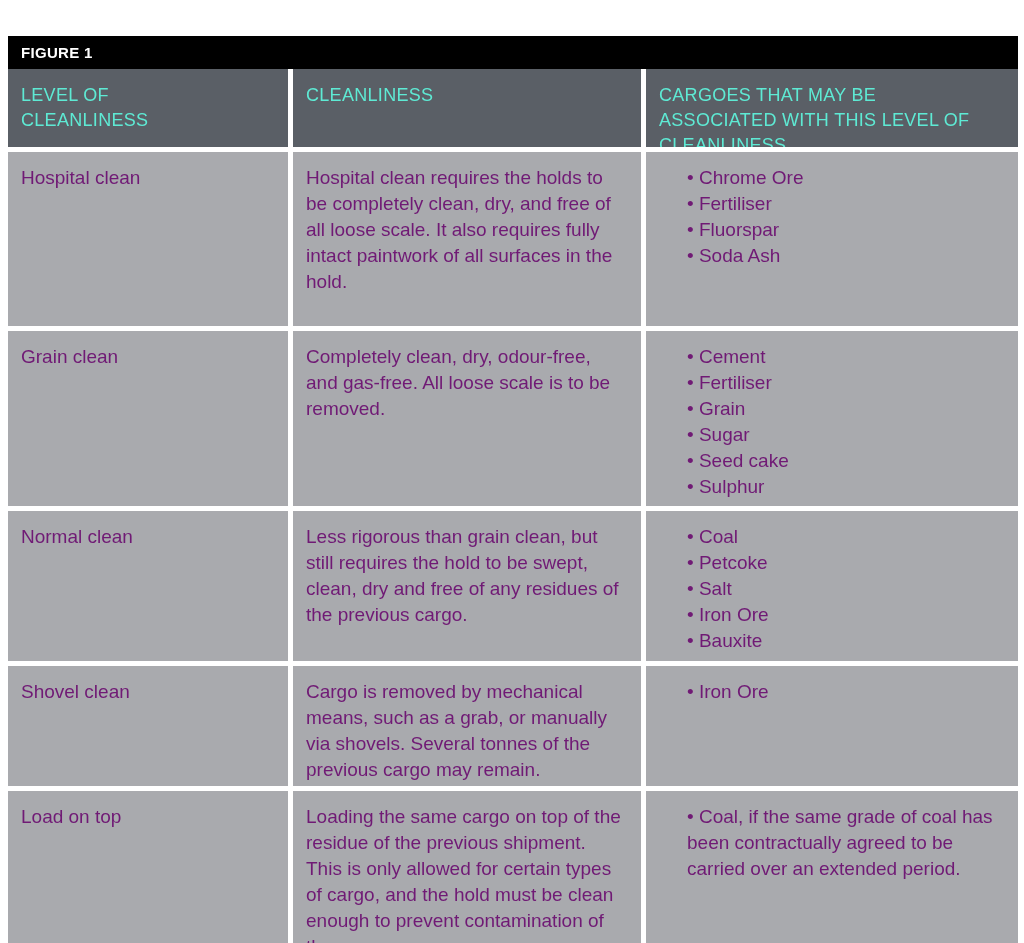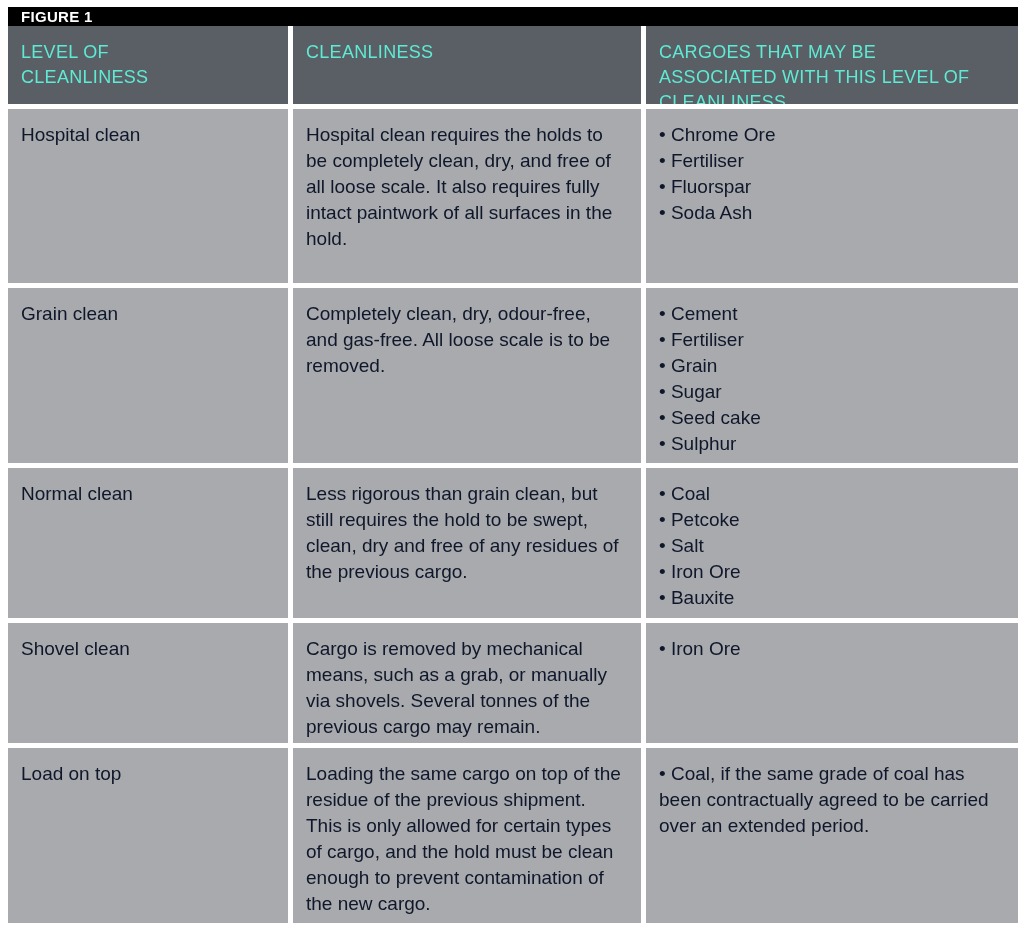--- a/index.html
+++ b/index.html
@@ -14,56 +14,57 @@
     width: 1024px; height: 943px;
     background: #ffffff;
     overflow: hidden;
   }
   .figure {
     position: absolute;
     left: 8px; top: 7px;
     width: 1010px;
   }
   .title-bar {
-    height: 19px;
+    height: 33px;
     background: #000000;
     color: #ffffff;
     display: flex;
     align-items: center;
     padding-left: 13px;
     font-size: 15px;
     font-weight: bold;
     letter-spacing: 0.3px;
+    margin-top: 29px;
   }
   .grid {
     display: grid;
     grid-template-columns: 280px 348px 372px;
     grid-template-rows: 78px 174px 175px 150px 120px 175px;
     gap: 5px;
     background: #ffffff;
   }
   .row { display: contents; }
   .cell {
     background: #a9aaae;
-    color: #0f172a;
+    color: #701a75;
     font-size: 19px;
     line-height: 26px;
     padding: 13px 20px 10px 13px;
     overflow: hidden;
   }
   .cell.header {
     background: #5a5f66;
     color: #5eead4;
     font-size: 18px;
     line-height: 25px;
     letter-spacing: 0.3px;
     padding-top: 14px;
   }
   .hdr-constrain { display: inline-block; max-width: 175px; }
-  .cargo-item { white-space: normal; }
+  .cargo-item { white-space: normal; margin-left: 28px; }
 </style>
 </head>
 <body>
 
 <div class="page">
   <div class="figure">
 
     <div class="title-bar">
       <span>FIGURE 1</span>
     </div>

